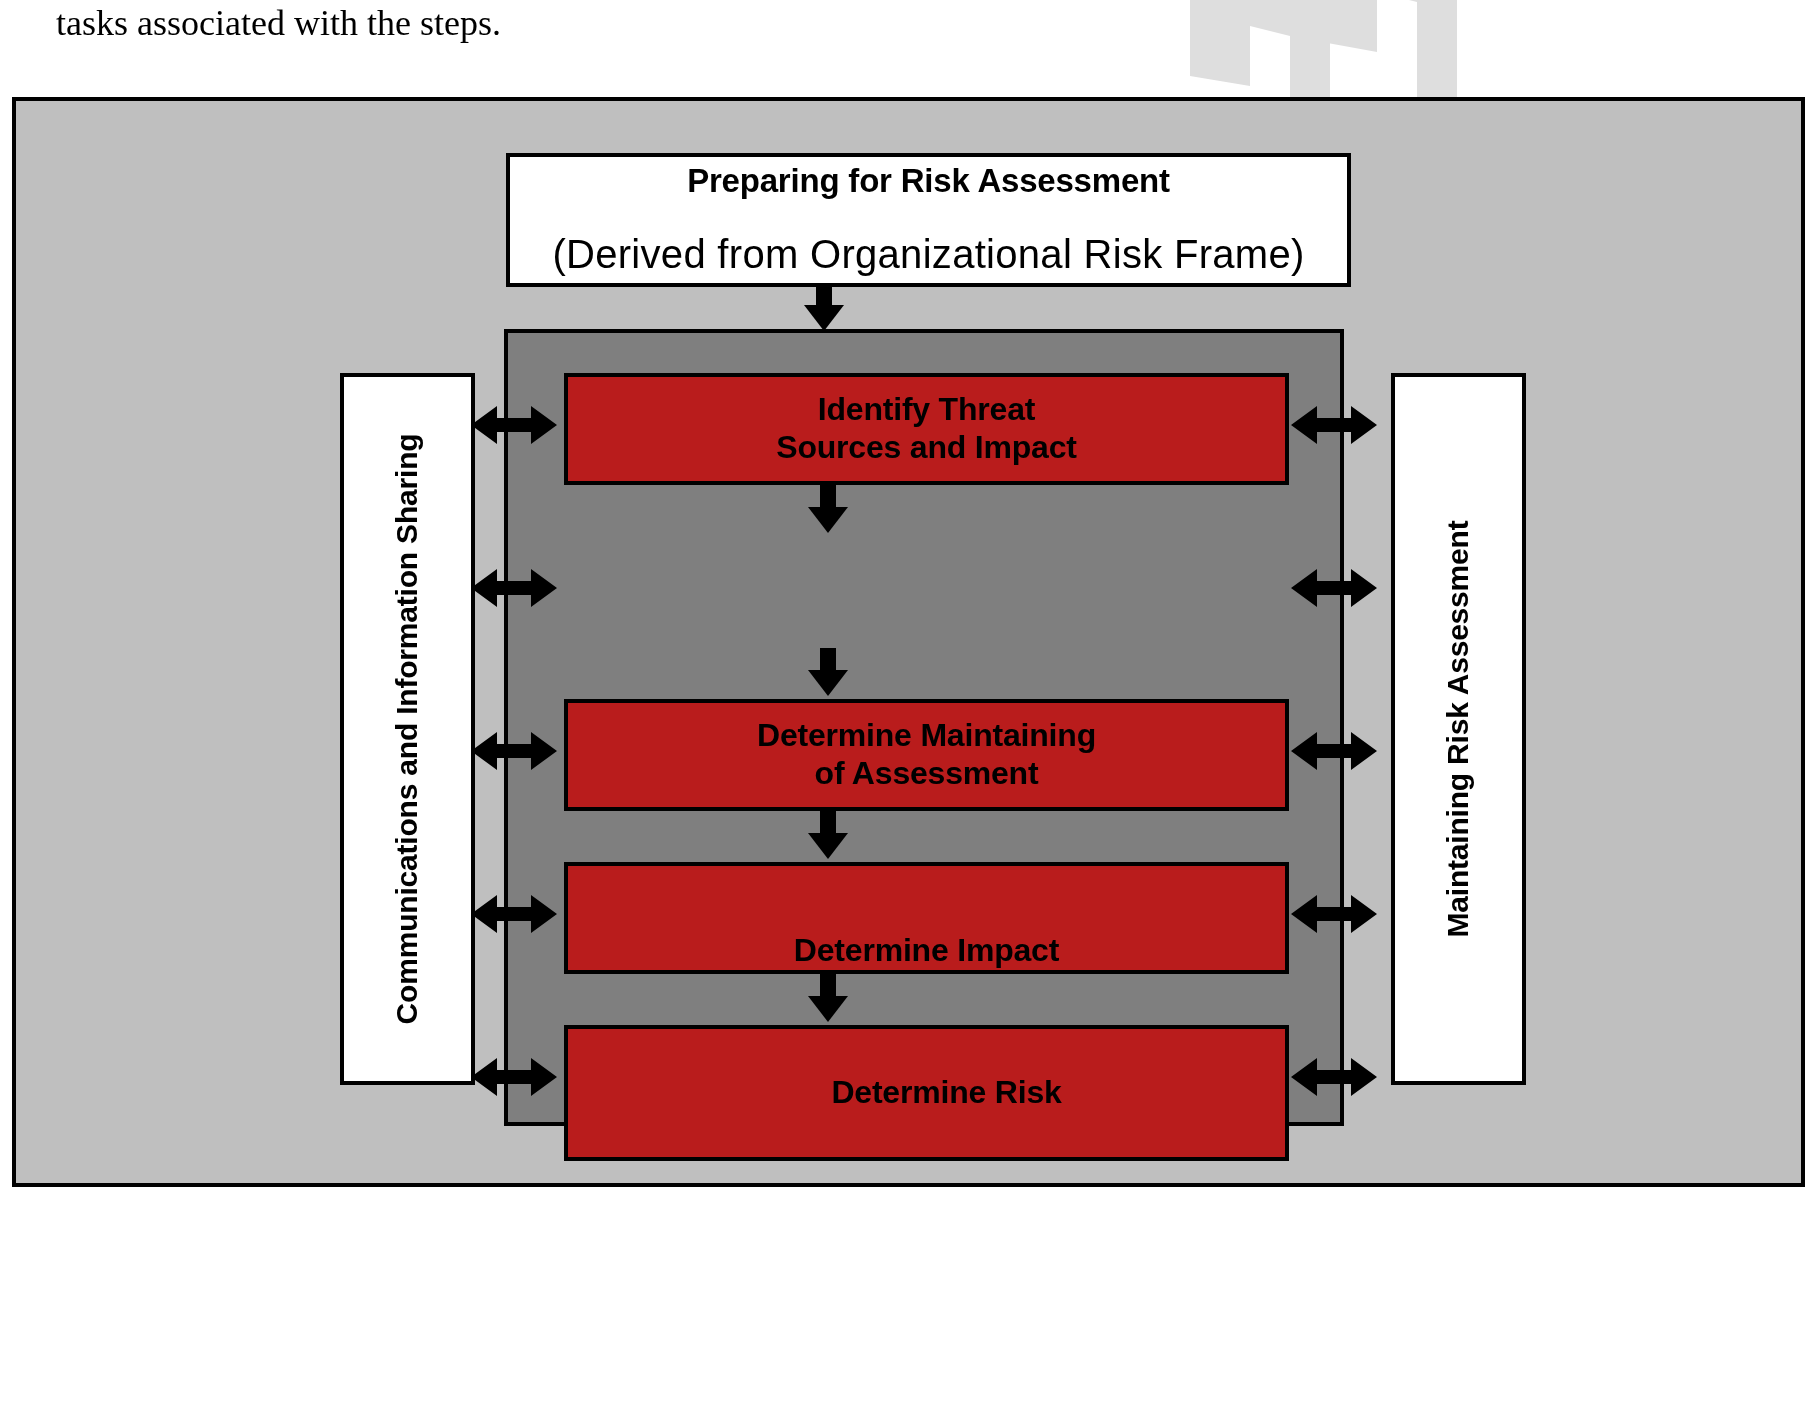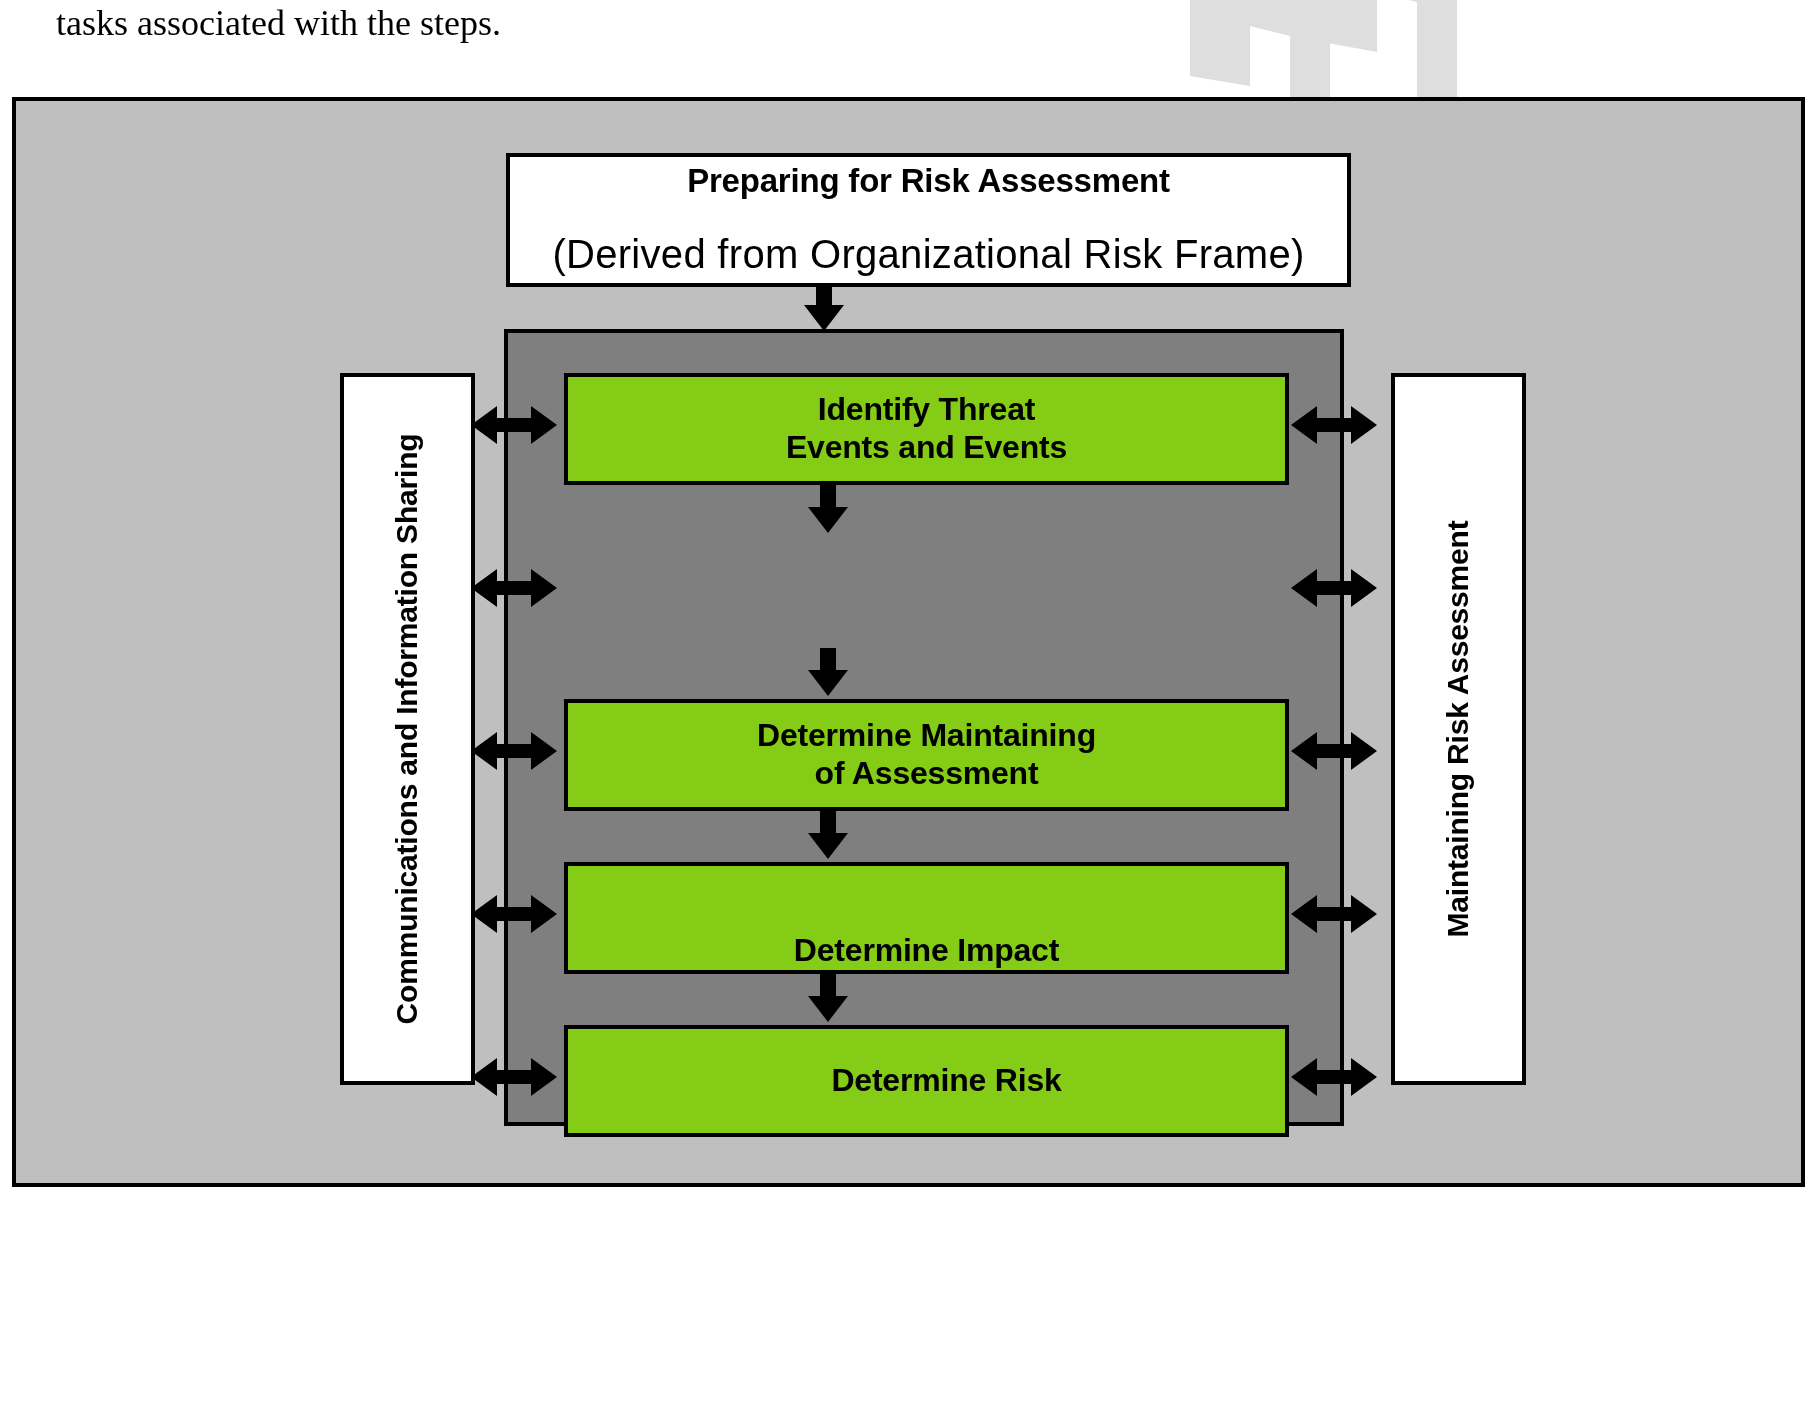--- a/index.html
+++ b/index.html
@@ -103,21 +103,21 @@
     width: 840px; height: 797px;
     background: #7f7f7f;
     border: 4px solid #000;
   }
 
   
   .step-box {
     position: absolute;
     left: 56px;
     width: 725px;
-    background: #84cc16;
+    background: #b91c1c;
     border: 4px solid #000;
     display: flex;
     flex-direction: column;
     align-items: center;
     justify-content: center;
     text-align: center;
   }
   .step-line {
     font-size: 32px;
     font-weight: bold;
@@ -182,21 +182,21 @@
 
   <div class="v-arrow" style="left:788px; top:186px;">
     <div class="shaft" style="height:18px;"></div>
     <div class="head"></div>
   </div>
 
   <div id="inner-panel">
 
     <div class="step-box" style="top:40px; height:112px;">
       <div class="step-line">Identify Threat</div>
-      <div class="step-line">Events and Events</div>
+      <div class="step-line">Sources and Impact</div>
     </div>
     <div class="v-arrow" style="left:300px; top:152px;">
       <div class="shaft" style="height:22px;"></div>
       <div class="head"></div>
     </div>
 
     <div class="v-arrow" style="left:300px; top:315px;">
       <div class="shaft" style="height:22px;"></div>
       <div class="head"></div>
     </div>
@@ -211,21 +211,21 @@
     </div>
 
     <div class="step-box" style="top:529px; height:112px;justify-content:flex-end;">
       <div class="step-line">Determine Impact</div>
     </div>
     <div class="v-arrow" style="left:300px; top:641px;">
       <div class="shaft" style="height:22px;"></div>
       <div class="head"></div>
     </div>
 
-    <div class="step-box" style="top:692px; height:112px;padding-left:40px;">
+    <div class="step-box" style="top:692px; height:136px;padding-left:40px;">
       <div class="step-line">Determine Risk</div>
     </div>
 
   </div>
 
   <div class="side-box" id="side-left">
     <div class="side-label">Communications and Information Sharing</div>
   </div>
 
   <div class="side-box" id="side-right">

